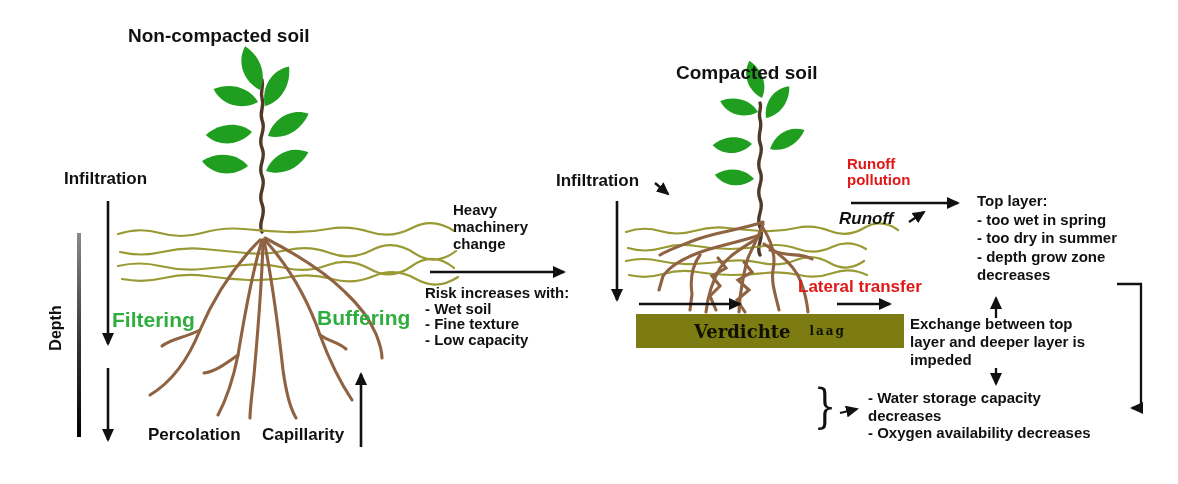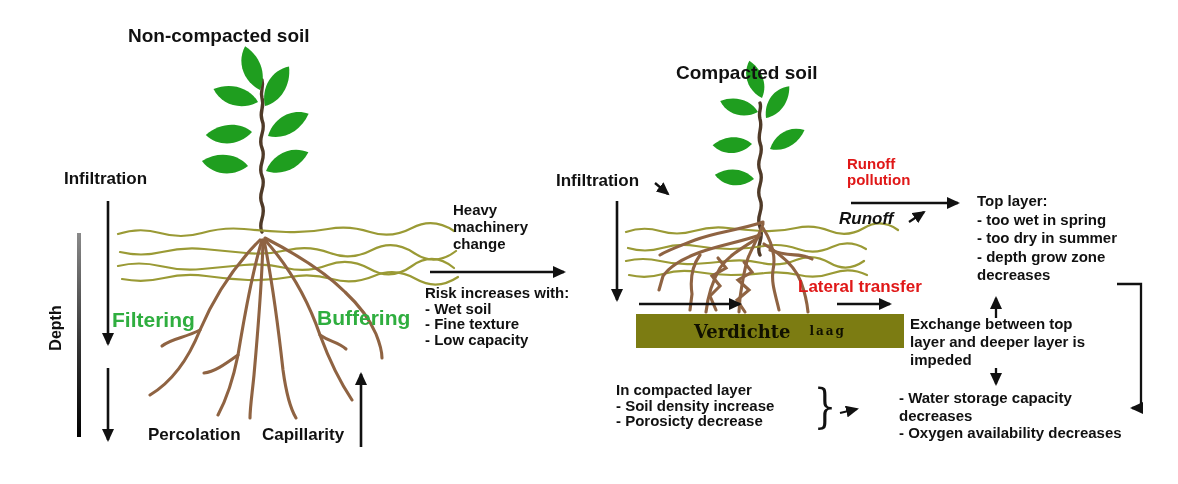--- a/index.html
+++ b/index.html
@@ -19,21 +19,21 @@
   }
   #fig-svg{position:absolute;left:0;top:0;z-index:2;pointer-events:none;}
   .lbl{position:absolute;font-weight:bold;font-size:17px;line-height:1.1;white-space:nowrap;z-index:3;}
   .title{font-size:19px;}
   .green{color:var(--accent-green);font-size:21px;}
   .red{color:var(--accent-red);}
   .block{position:absolute;font-weight:bold;font-size:15px;white-space:nowrap;z-index:3;}
   .block div{white-space:nowrap;}
   .lh155 div{line-height:15.5px;}
   .lh17 div{line-height:17px;}
-  .lh175 div{line-height:17.5px;margin-left:31px;}
+  .lh175 div{line-height:17.5px;}
   .lh18 div{line-height:18px;}
   .lh185 div{line-height:18.5px;}
   .rot{position:absolute;left:33px;top:319px;font-weight:bold;font-size:16px;white-space:nowrap;
        transform:rotate(-90deg);transform-origin:center;z-index:3;}
   #compacted-rect{
     position:absolute;left:636px;top:314px;width:268px;height:34px;background:var(--compacted-bg);
     display:flex;align-items:center;justify-content:center;z-index:1;
   }
   #compacted-rect .main{font-family:"DejaVu Serif","Liberation Serif",serif;font-weight:bold;font-size:18px;color:#101000;}
   #compacted-rect .sub{font-family:"DejaVu Serif","Liberation Serif",serif;font-weight:bold;font-size:12px;
@@ -185,25 +185,20 @@
     <div>- depth grow zone</div>
     <div>decreases</div>
   </div>
 
   <div class="block lh18" style="left:910px;top:315px;">
     <div>Exchange between top</div>
     <div>layer and deeper layer is</div>
     <div>impeded</div>
   </div>
 
-  <div class="block lh155" style="left:616px;top:382px;">
-    <div>In compacted layer</div>
-    <div>- Soil density increase</div>
-    <div>- Porosicty decrease</div>
-  </div>
   <div id="brace">}</div>
 
   <div class="block lh175" style="left:868px;top:389px;">
     <div>- Water storage capacity</div>
     <div>decreases</div>
     <div>- Oxygen availability decreases</div>
   </div>
 
 </div>
 

